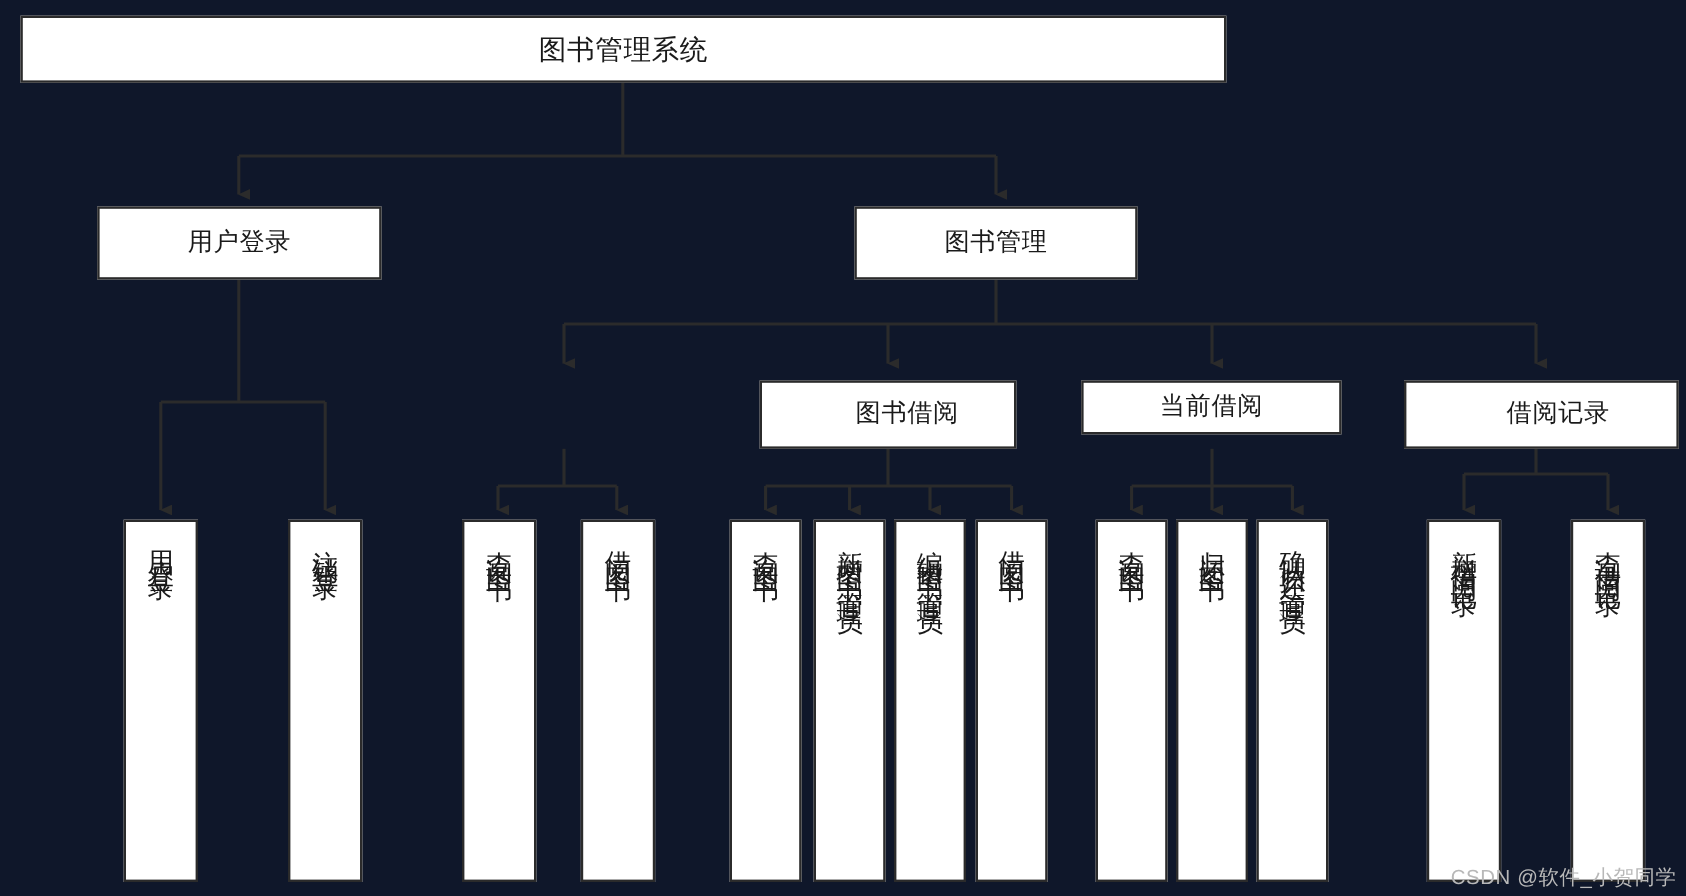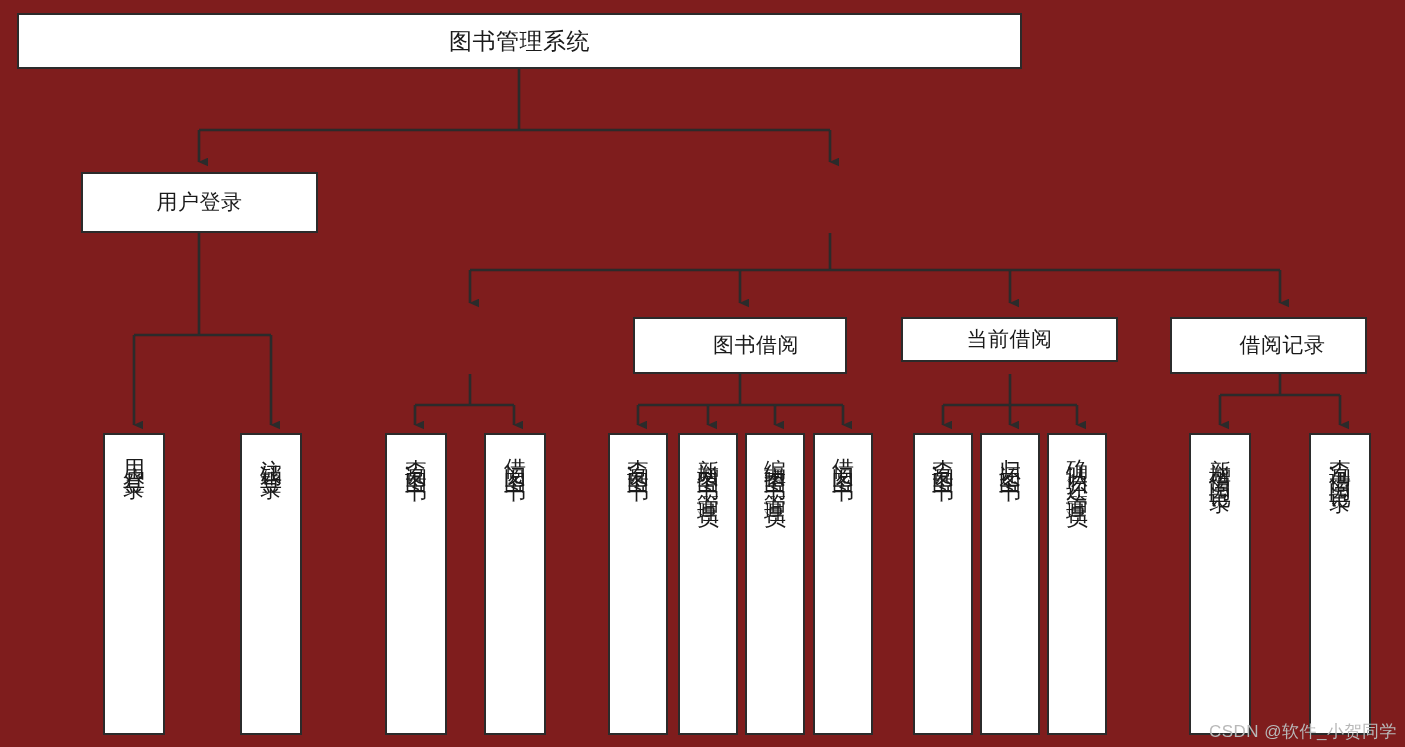--- a/index.html
+++ b/index.html
@@ -7,21 +7,21 @@
     padding: 0;
     background: #ffffff;
   }
   body {
     font-family: "Liberation Sans", "DejaVu Sans", sans-serif;
   }
   #canvas {
     position: relative;
     width: 1405px;
     height: 747px;
-    background: #7f1d1d;
+    background: #0f172a;
     overflow: hidden;
   }
   #wires {
     position: absolute;
     left: 0;
     top: 0;
     width: 1405px;
     height: 747px;
   }
   .node {
@@ -126,28 +126,31 @@
     </g>
   </svg>
 
   <div class="node horiz root" style="left:17px; top:13px; width:1005px; height:56px;">
     <span class="label">图书管理系统</span>
   </div>
 
   <div class="node horiz" style="left:81px; top:172px; width:237px; height:61px;">
     <span class="label">用户登录</span>
   </div>
+  <div class="node horiz" style="left:712px; top:172px; width:236px; height:61px;">
+    <span class="label">图书管理</span>
+  </div>
 
   <div class="node horiz" style="left:633px; top:317px; width:214px; height:57px;padding-left:32px;">
     <span class="label">图书借阅</span>
   </div>
   <div class="node horiz" style="left:901px; top:317px; width:217px; height:45px;">
     <span class="label">当前借阅</span>
   </div>
-  <div class="node horiz" style="left:1170px; top:317px; width:197px; height:57px;padding-left:28px;">
+  <div class="node horiz" style="left:1170px; top:317px; width:229px; height:57px;padding-left:28px;">
     <span class="label">借阅记录</span>
   </div>
 
   <div class="node vert" style="left:103px; top:433px; width:62px; height:302px;">
     <span class="label">用户登录</span>
   </div>
   <div class="node vert" style="left:240px; top:433px; width:62px; height:302px;">
     <span class="label">注销登录</span>
   </div>
 

